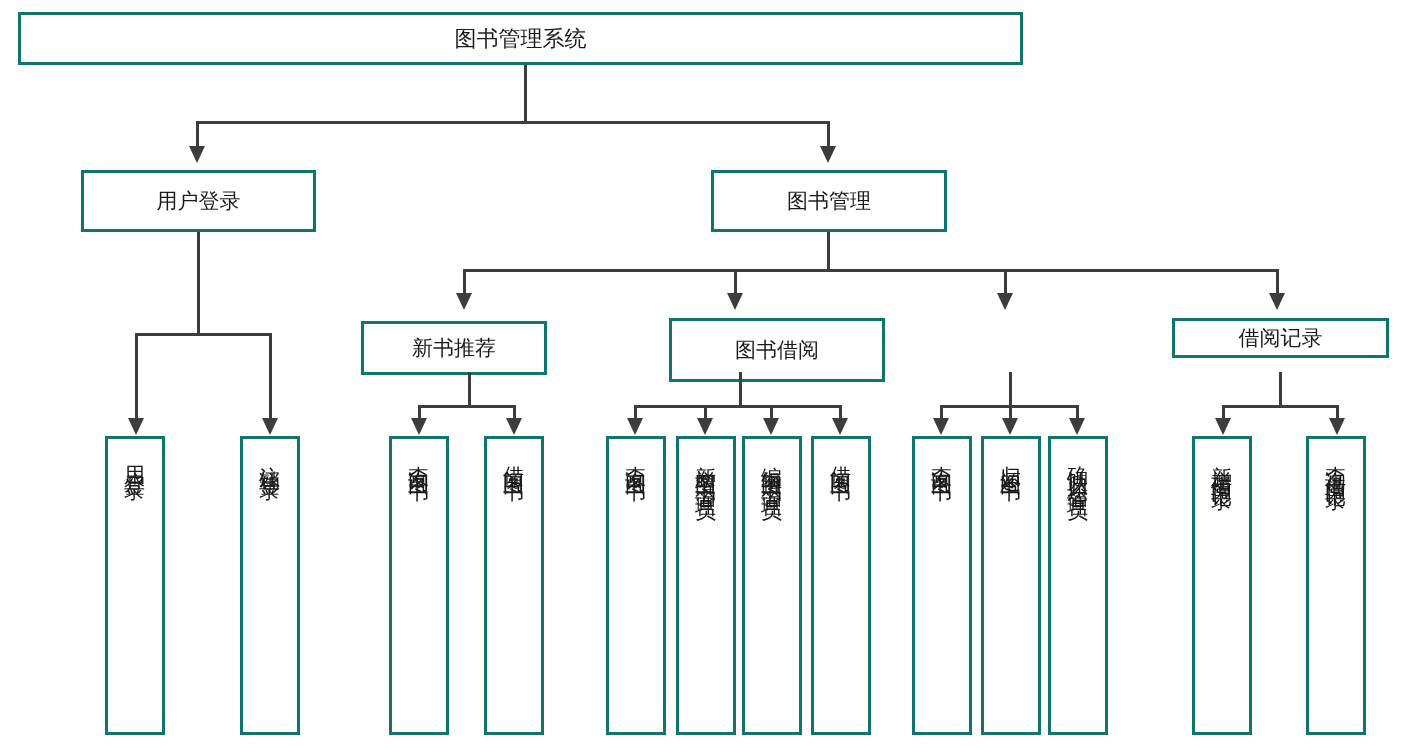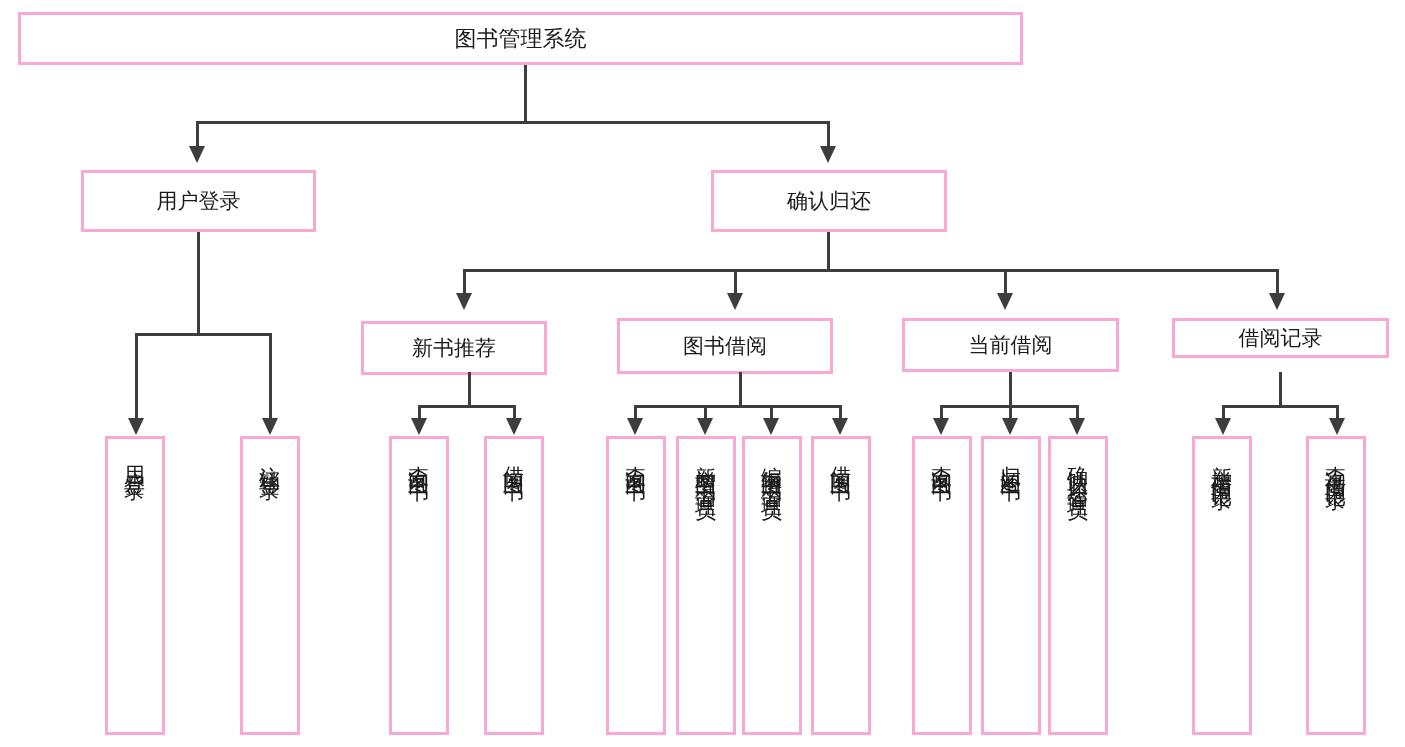--- a/index.html
+++ b/index.html
@@ -13,21 +13,21 @@
     width:1405px;
     height:747px;
     background:#ffffff;
     overflow:hidden;
   }
   
   .node{
     position:absolute;
     box-sizing:border-box;
     background:#ffffff;
-    border:3px solid #f9a8d4;
+    border:3px solid #0f766e;
     display:flex;
     align-items:center;
     justify-content:center;
     color:#1a1a1a;
     line-height:1.25;
     text-align:center;
   }
   .node.root{font-size:22px;}
   .node.lvl1{font-size:21px;}
   .node.lvl2{font-size:21px;}
@@ -83,21 +83,21 @@
   <div class="hline" style="left:196px;top:121px;width:633px;height:3px;"></div>
   <div class="vline" style="left:196px;top:121px;width:3px;height:26px;"></div>
   <div class="arrow" style="left:189px;top:146px;"></div>
   <div class="vline" style="left:827px;top:121px;width:3px;height:26px;"></div>
   <div class="arrow" style="left:820px;top:146px;"></div>
 
   <div class="node lvl1" style="left:81px;top:170px;width:235px;height:62px;">
     <span>用户登录</span>
   </div>
   <div class="node lvl1" style="left:711px;top:170px;width:236px;height:62px;">
-    <span>确认归还</span>
+    <span>图书管理</span>
   </div>
 
   <div class="vline" style="left:197px;top:232px;width:3px;height:103px;"></div>
   <div class="hline" style="left:135px;top:333px;width:137px;height:3px;"></div>
   <div class="vline" style="left:135px;top:333px;width:3px;height:86px;"></div>
   <div class="arrow" style="left:128px;top:418px;"></div>
   <div class="vline" style="left:269px;top:333px;width:3px;height:86px;"></div>
   <div class="arrow" style="left:262px;top:418px;"></div>
 
   <div class="vline" style="left:827px;top:232px;width:3px;height:40px;"></div>
@@ -108,25 +108,22 @@
   <div class="vline" style="left:734px;top:269px;width:3px;height:25px;"></div>
   <div class="arrow" style="left:727px;top:293px;"></div>
   <div class="vline" style="left:1004px;top:269px;width:3px;height:25px;"></div>
   <div class="arrow" style="left:997px;top:293px;"></div>
   <div class="vline" style="left:1276px;top:269px;width:3px;height:25px;"></div>
   <div class="arrow" style="left:1269px;top:293px;"></div>
 
   <div class="node lvl2" style="left:361px;top:321px;width:186px;height:54px;">
     <span>新书推荐</span>
   </div>
-  <div class="node lvl2" style="left:617px;top:318px;width:216px;height:56px;">
+  <div class="node lvl2" style="left:669px;top:318px;width:216px;height:64px;">
     <span>图书借阅</span>
-  </div>
-  <div class="node lvl2" style="left:902px;top:318px;width:217px;height:54px;">
-    <span>当前借阅</span>
   </div>
   <div class="node lvl2" style="left:1172px;top:318px;width:217px;height:40px;">
     <span>借阅记录</span>
   </div>
 
   <div class="vline" style="left:468px;top:372px;width:3px;height:35px;"></div>
   <div class="hline" style="left:418px;top:405px;width:98px;height:3px;"></div>
   <div class="vline" style="left:418px;top:405px;width:3px;height:14px;"></div>
   <div class="arrow" style="left:411px;top:418px;"></div>
   <div class="vline" style="left:513px;top:405px;width:3px;height:14px;"></div>

